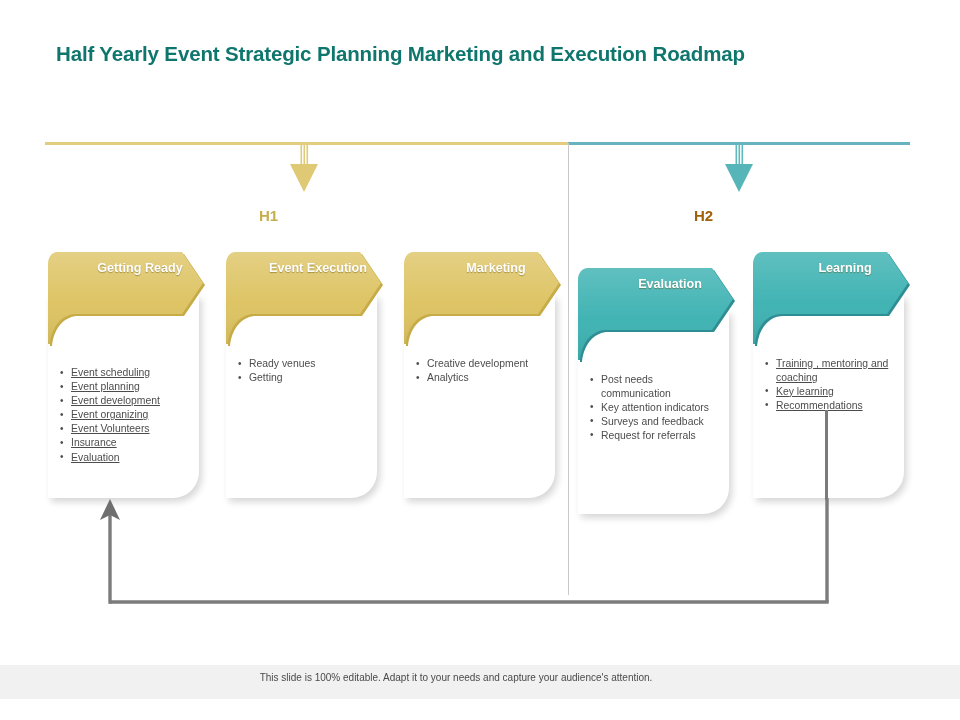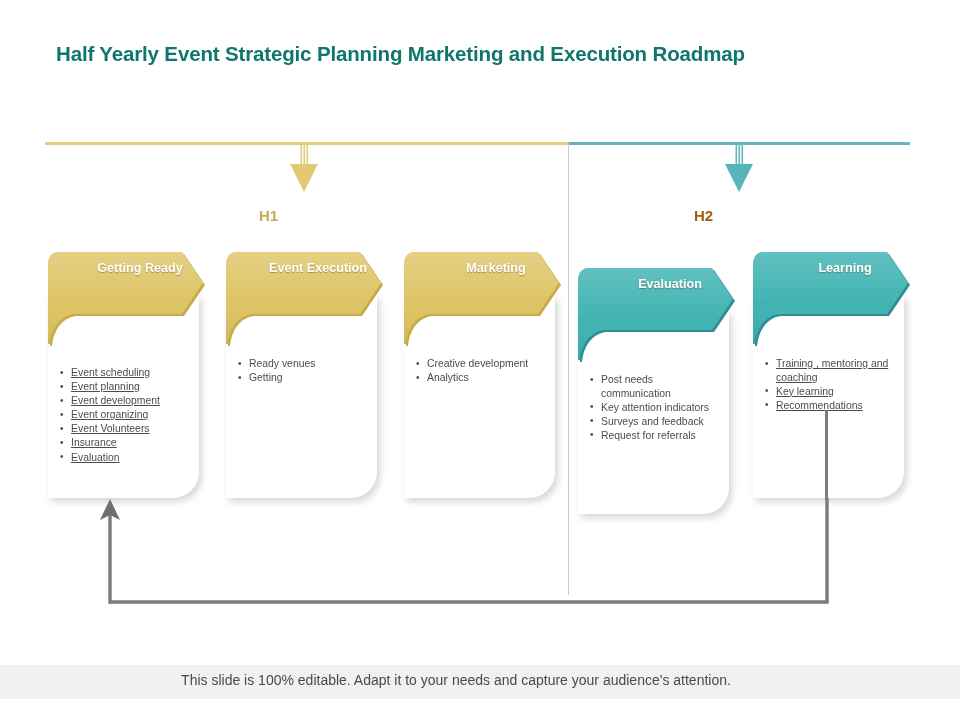--- a/index.html
+++ b/index.html
@@ -170,21 +170,21 @@
     width: 960px;
     height: 34px;
     background: #f1f1f1;
   }
   #footer-text {
     position: absolute;
     left: 0;
     top: 672px;
     width: 912px;
     text-align: center;
-    font-size: 14px;
+    font-size: 10px;
     color: #4a4a4a;
   }
 </style>
 </head>
 <body>
 
 <div id="slide">
 
   <div id="page-title">Half Yearly Event Strategic Planning Marketing and Execution Roadmap</div>
 

